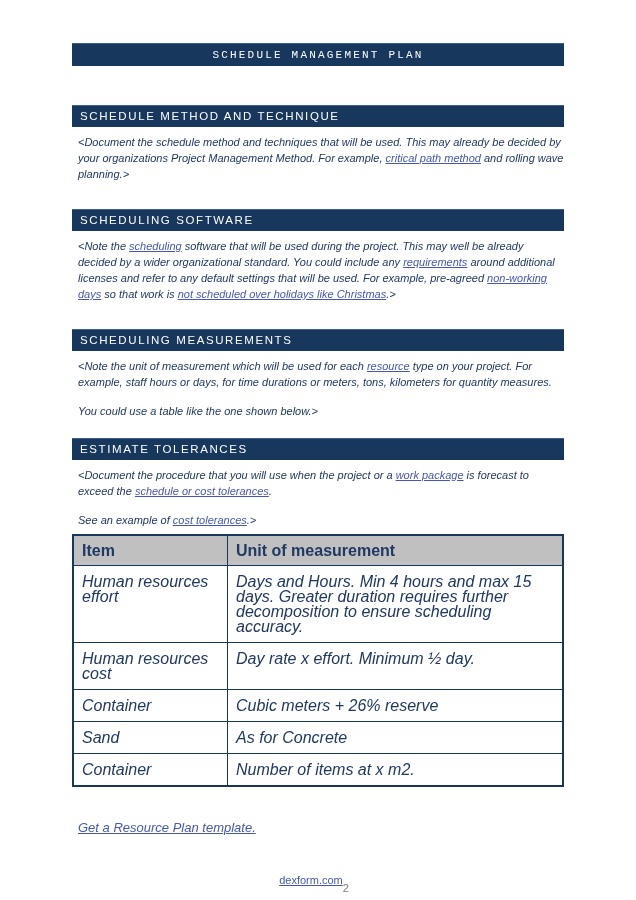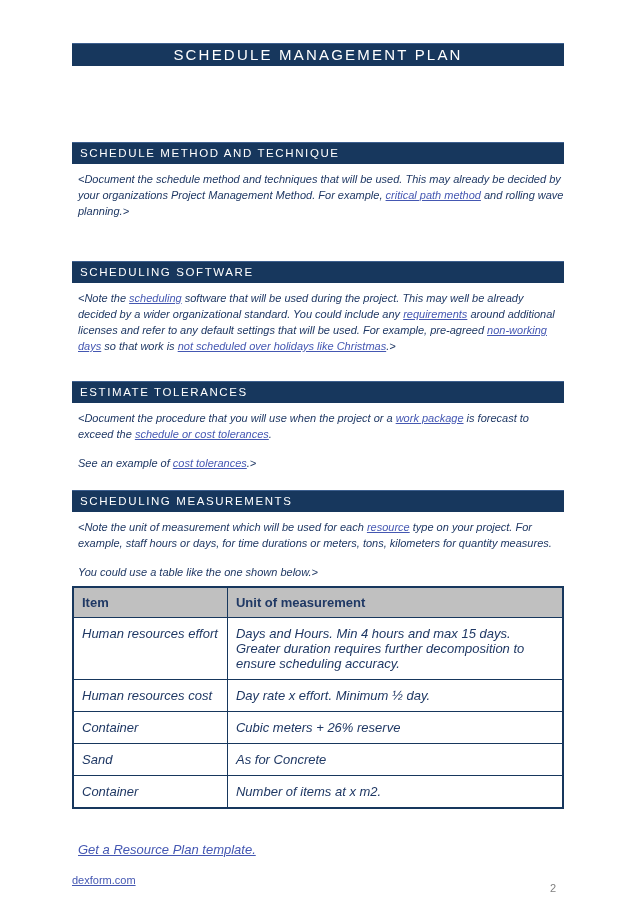--- a/index.html
+++ b/index.html
@@ -23,37 +23,38 @@
 
   
   .title-bar{
     margin-top:43px;
     height:23px;
     background:var(--navy);
     border-top:1px solid var(--navy-edge);
     color:#ffffff;
     text-align:center;
     line-height:22px;
-    font-size:15px;
+    font-size:11px;
     letter-spacing:2.2px;
+    font-family:Liberation Mono, monospace;
   }
 
   
   .section-bar{
     height:22px;
     background:var(--navy);
     border-top:1px solid var(--navy-edge);
     color:#ffffff;
     line-height:21px;
     padding-left:8px;
     font-size:11.5px;
     letter-spacing:1.6px;
   }
-  #sections .section:nth-child(1){margin-top:76px;}
-  #sections .section:nth-child(2){margin-top:42px;}
+  #sections .section:nth-child(1){margin-top:39px;}
+  #sections .section:nth-child(2){margin-top:27px;}
   #sections .section:nth-child(3){margin-top:27px;}
   #sections .section:nth-child(4){margin-top:19px;}
 
   .para{
     margin:7px 0 0 0;
     padding-left:6px;
     font-size:11px;
     line-height:16px;
     font-style:italic;
   }
@@ -64,21 +65,21 @@
     text-decoration:underline;
     cursor:pointer;
   }
 
   
   table.mtable{
     width:100%;
     margin-top:6px;
     border-collapse:collapse;
     border:2px solid var(--navy);
-    font-size:13px;
+    font-size:16px;
   }
   table.mtable th{
     background:var(--thbg);
     text-align:left;
     font-style:normal;
     font-weight:bold;
     color:var(--text);
     padding:7px 8px;
     line-height:15px;
     border:1px solid var(--navy);
@@ -98,21 +99,21 @@
     margin:33px 0 0 0;
     padding-left:6px;
     font-size:13px;
     font-style:italic;
   }
 
   .footer{
     position:absolute;
     left:72px;right:72px;top:831px;
     display:flex;
-    justify-content:space-between;
+    justify-content:center;
     align-items:flex-start;
     font-size:11px;
   }
   .footer .page-number{
     color:var(--pgnum);
     font-size:11px;
     margin-top:8px;
     margin-right:8px;
   }
 </style>
@@ -128,28 +129,28 @@
   <div id="sections">
       <div class="section">
         <div class="section-bar"><span>SCHEDULE METHOD AND TECHNIQUE</span></div>
         <p class="para"><span>&lt;Document the schedule method and techniques that will be used. This may already be decided by your organizations Project Management Method. For example, </span><a class="doclink">critical path method</a><span> and rolling wave planning.&gt;</span></p>
       </div>
       <div class="section">
         <div class="section-bar"><span>SCHEDULING SOFTWARE</span></div>
         <p class="para"><span>&lt;Note the </span><a class="doclink">scheduling</a><span> software that will be used during the project. This may well be already decided by a wider organizational standard. You could include any </span><a class="doclink">requirements</a><span> around additional licenses and refer to any default settings that will be used. For example, pre-agreed </span><a class="doclink">non-working days</a><span> so that work is </span><a class="doclink">not scheduled over holidays like Christmas</a><span>.&gt;</span></p>
       </div>
       <div class="section">
+        <div class="section-bar"><span>SCHEDULING MEASUREMENTS</span></div>
+        <p class="para"><span>&lt;Note the unit of measurement which will be used for each </span><a class="doclink">resource</a><span> type on your project. For example, staff hours or days, for time durations or meters, tons, kilometers for quantity measures.</span></p>
+        <p class="para para-gap"><span>You could use a table like the one shown below.&gt;</span></p>
+      </div>
+      <div class="section">
         <div class="section-bar"><span>ESTIMATE TOLERANCES</span></div>
         <p class="para"><span>&lt;Document the procedure that you will use when the project or a </span><a class="doclink">work package</a><span> is forecast to exceed the </span><a class="doclink">schedule or cost tolerances</a><span>.</span></p>
         <p class="para para-gap"><span>See an example of </span><a class="doclink">cost tolerances</a><span>.&gt;</span></p>
-      </div>
-      <div class="section">
-        <div class="section-bar"><span>SCHEDULING MEASUREMENTS</span></div>
-        <p class="para"><span>&lt;Note the unit of measurement which will be used for each </span><a class="doclink">resource</a><span> type on your project. For example, staff hours or days, for time durations or meters, tons, kilometers for quantity measures.</span></p>
-        <p class="para para-gap"><span>You could use a table like the one shown below.&gt;</span></p>
       </div>
     </div>
 
   <table class="mtable" id="measurements-table">
     <colgroup>
         <col class="c-item">
         <col class="c-unit">
       </colgroup>
     <thead>
         <tr id="mtable-head-row">

